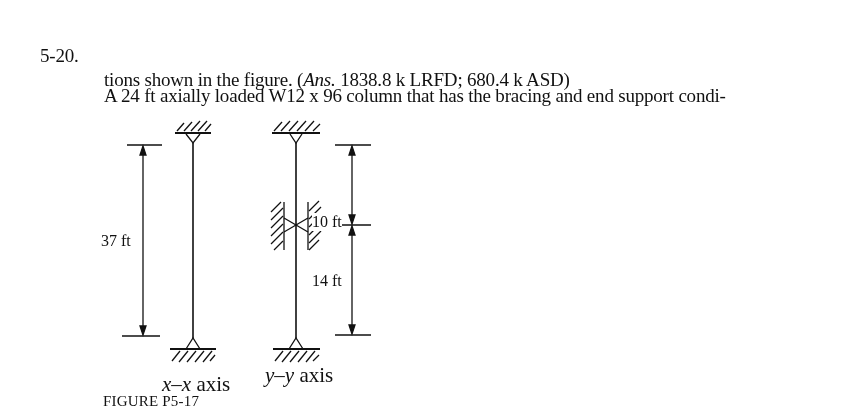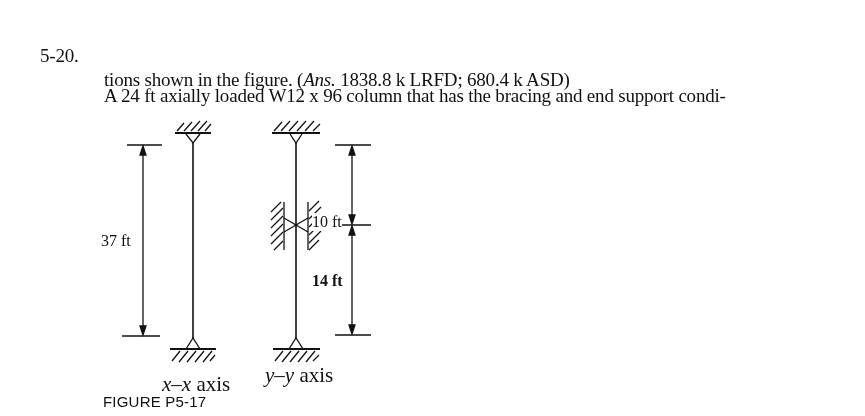--- a/index.html
+++ b/index.html
@@ -7,21 +7,21 @@
     .problem { position: absolute; left: 40px; top: 44px; width: 800px; font-size: 19px; line-height: 23px; letter-spacing: -0.2px; }
     .problem .num { position: absolute; left: 0; top: 0; }
     .problem .line { position: absolute; left: 64px; white-space: nowrap; }
     .problem .l1 { top: 0; margin-top: 40px; }
     .problem .l2 { top: 24px; }
     .problem em { font-style: italic; text-align: center; }
     svg.fig { position: absolute; left: 0; top: 0; }
     .lbl { position: absolute; font-size: 16px; white-space: nowrap; }
     .axis-lbl { position: absolute; font-size: 21px; white-space: nowrap; }
     .axis-lbl em { font-style: italic; }
-    .caption { position: absolute; left: 103px; top: 393px; font-family: Liberation Sans, sans-serif; font-size: 15px; letter-spacing: 0.2px; }
+    .caption { position: absolute; left: 103px; top: 393px; font-family: Liberation Serif, serif; font-size: 15px; letter-spacing: 0.2px; }
   </style>
 </head>
 <body>
 
 <div class="problem">
   <span class="num">5-20.</span>
   <span class="line l1">A 24 ft axially loaded W12 x 96 column that has the bracing and end support condi-</span>
   <span class="line l2"><span>tions shown in the figure. (</span><em>Ans.</em><span> 1838.8 k LRFD; 680.4 k ASD)</span></span>
 </div>
 
@@ -119,18 +119,18 @@
       <path d="M352 224 L349 215 L355 215 Z" fill="#111"></path>
       <line x1="352" y1="230" x2="352" y2="330"></line>
       <path d="M352 226 L349 235 L355 235 Z" fill="#111"></path>
       <path d="M352 334 L349 325 L355 325 Z" fill="#111"></path>
     </g>
   </g>
 </svg>
 
 <div class="lbl" style="left:101px; top:232px;">37 ft</div>
 <div class="lbl" style="left:312px; top:177px; background:#fff;margin-top:36px;">10 ft</div>
-<div class="lbl" style="left:312px; top:272px; background:#fff;font-weight:bold;">14 ft</div>
+<div class="lbl" style="left:312px; top:272px; background:#fff;">14 ft</div>
 
 <div class="axis-lbl" style="left:162px; top:372px;"><em>x</em><span>–</span><em>x</em><span> axis</span></div>
 <div class="axis-lbl" style="left:265px; top:363px;"><em>y</em><span>–</span><em>y</em><span> axis</span></div>
 
 <div class="caption">FIGURE P5-17</div>
 
 </body></html>

